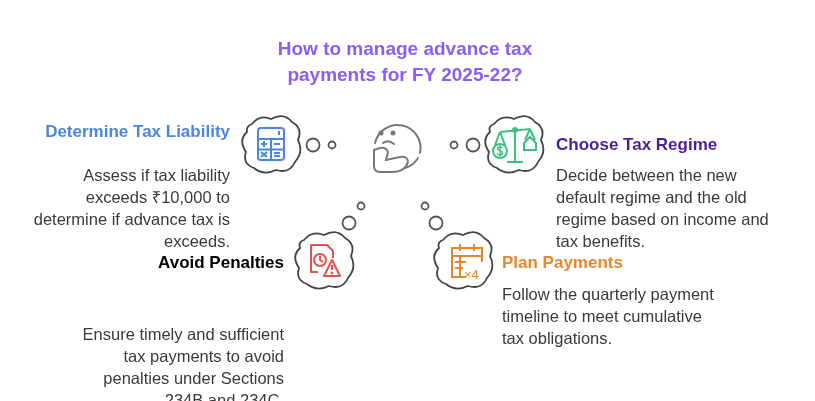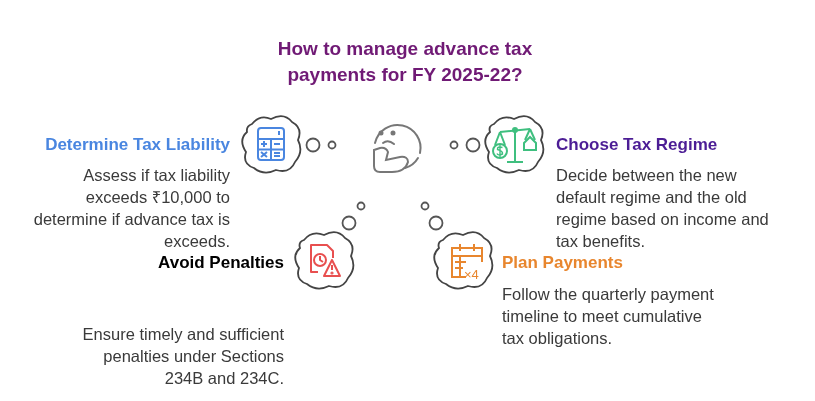--- a/index.html
+++ b/index.html
@@ -1,17 +1,17 @@
 <!DOCTYPE html>
 <html><head>
 <meta charset="utf-8">
 <style>
   html, body { margin:0; padding:0; background:#ffffff; }
   body { width:815px; height:401px; position:relative; overflow:hidden; font-family:"Liberation Sans", sans-serif; }
-  .title { position:absolute; left:230px; top:36px; width:350px; text-align:center; font-size:19px; font-weight:bold; color:#701a75; line-height:26px; }
+  .title { position:absolute; left:230px; top:36px; width:350px; text-align:center; font-size:19px; font-weight:bold; color:#8b5cf6; line-height:26px; }
   .heading { position:absolute; font-size:17px; font-weight:bold; line-height:22px; white-space:nowrap; }
   .desc { position:absolute; font-size:16.5px; color:#3a3a3a; line-height:22px; }
   .right { text-align:right; }
   .left { text-align:left; }
   svg.art { position:absolute; left:0; top:0; }
 </style>
 </head>
 <body>
 
 <div class="title">
@@ -94,21 +94,21 @@
       <line x1="460" y1="244" x2="460" y2="251"></line>
       <line x1="474" y1="244" x2="474" y2="251"></line>
       <line x1="455" y1="262" x2="466" y2="262"></line>
       <line x1="455" y1="268" x2="463" y2="268"></line>
       <line x1="460" y1="256" x2="460" y2="277"></line>
     </g>
     <text x="464" y="279" font-family="Liberation Sans, sans-serif" font-size="13" fill="#e8862e">×4</text>
   </g>
 </svg>
 
-<div class="heading right" style="left:20px; top:134px; width:210px;">
+<div class="heading right" style="left:20px; top:121px; width:210px;">
   <span style="color:#4a86e0;">Determine Tax Liability</span>
 </div>
 <div class="desc right" style="left:0px; top:164px; width:230px;">
   <div>Assess if tax liability</div>
   <div>exceeds ₹10,000 to</div>
   <div>determine if advance tax is</div>
   <div>exceeds.</div>
 </div>
 
 <div class="heading left" style="left:556px; top:134px;">
@@ -119,20 +119,21 @@
   <div>default regime and the old</div>
   <div>regime based on income and</div>
   <div>tax benefits.</div>
 </div>
 
 <div class="heading right" style="left:70px; top:252px; width:214px;">
   <span style="color:#000000;">Avoid Penalties</span>
 </div>
 <div class="desc right" style="left:34px; top:283px; width:250px;margin-top:40px;">
   <div>Ensure timely and sufficient</div>
+  <div>tax payments to avoid</div>
   <div>penalties under Sections</div>
   <div>234B and 234C.</div>
 </div>
 
 <div class="heading left" style="left:502px; top:252px;">
   <span style="color:#e8862e;">Plan Payments</span>
 </div>
 <div class="desc left" style="left:502px; top:283px; width:260px;">
   <div>Follow the quarterly payment</div>
   <div>timeline to meet cumulative</div>

